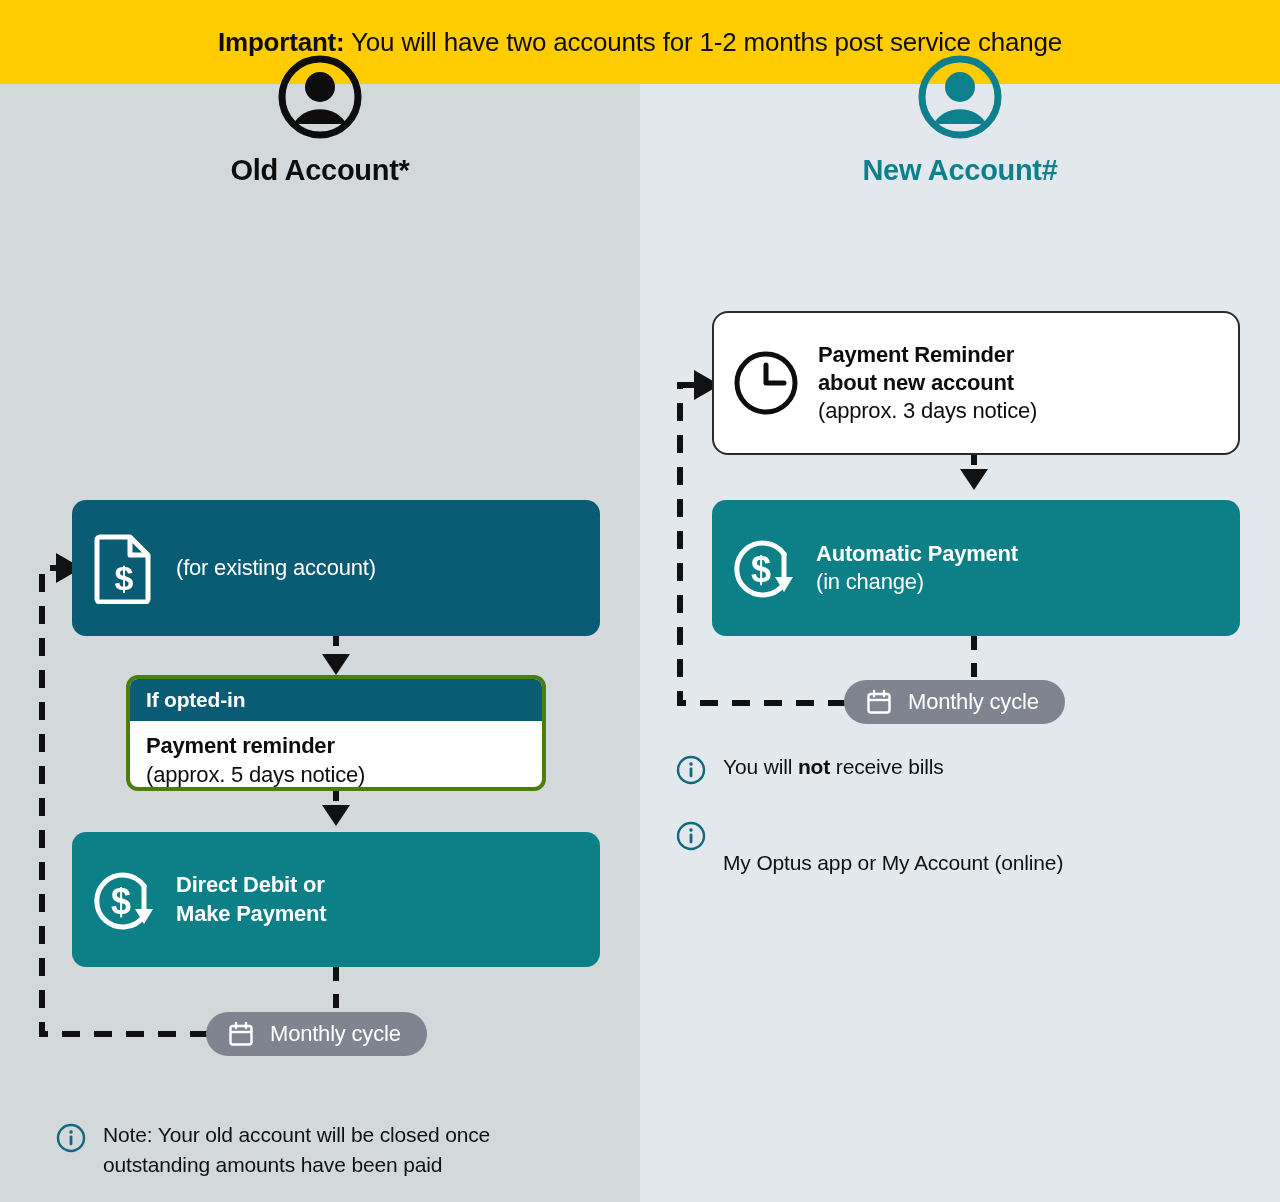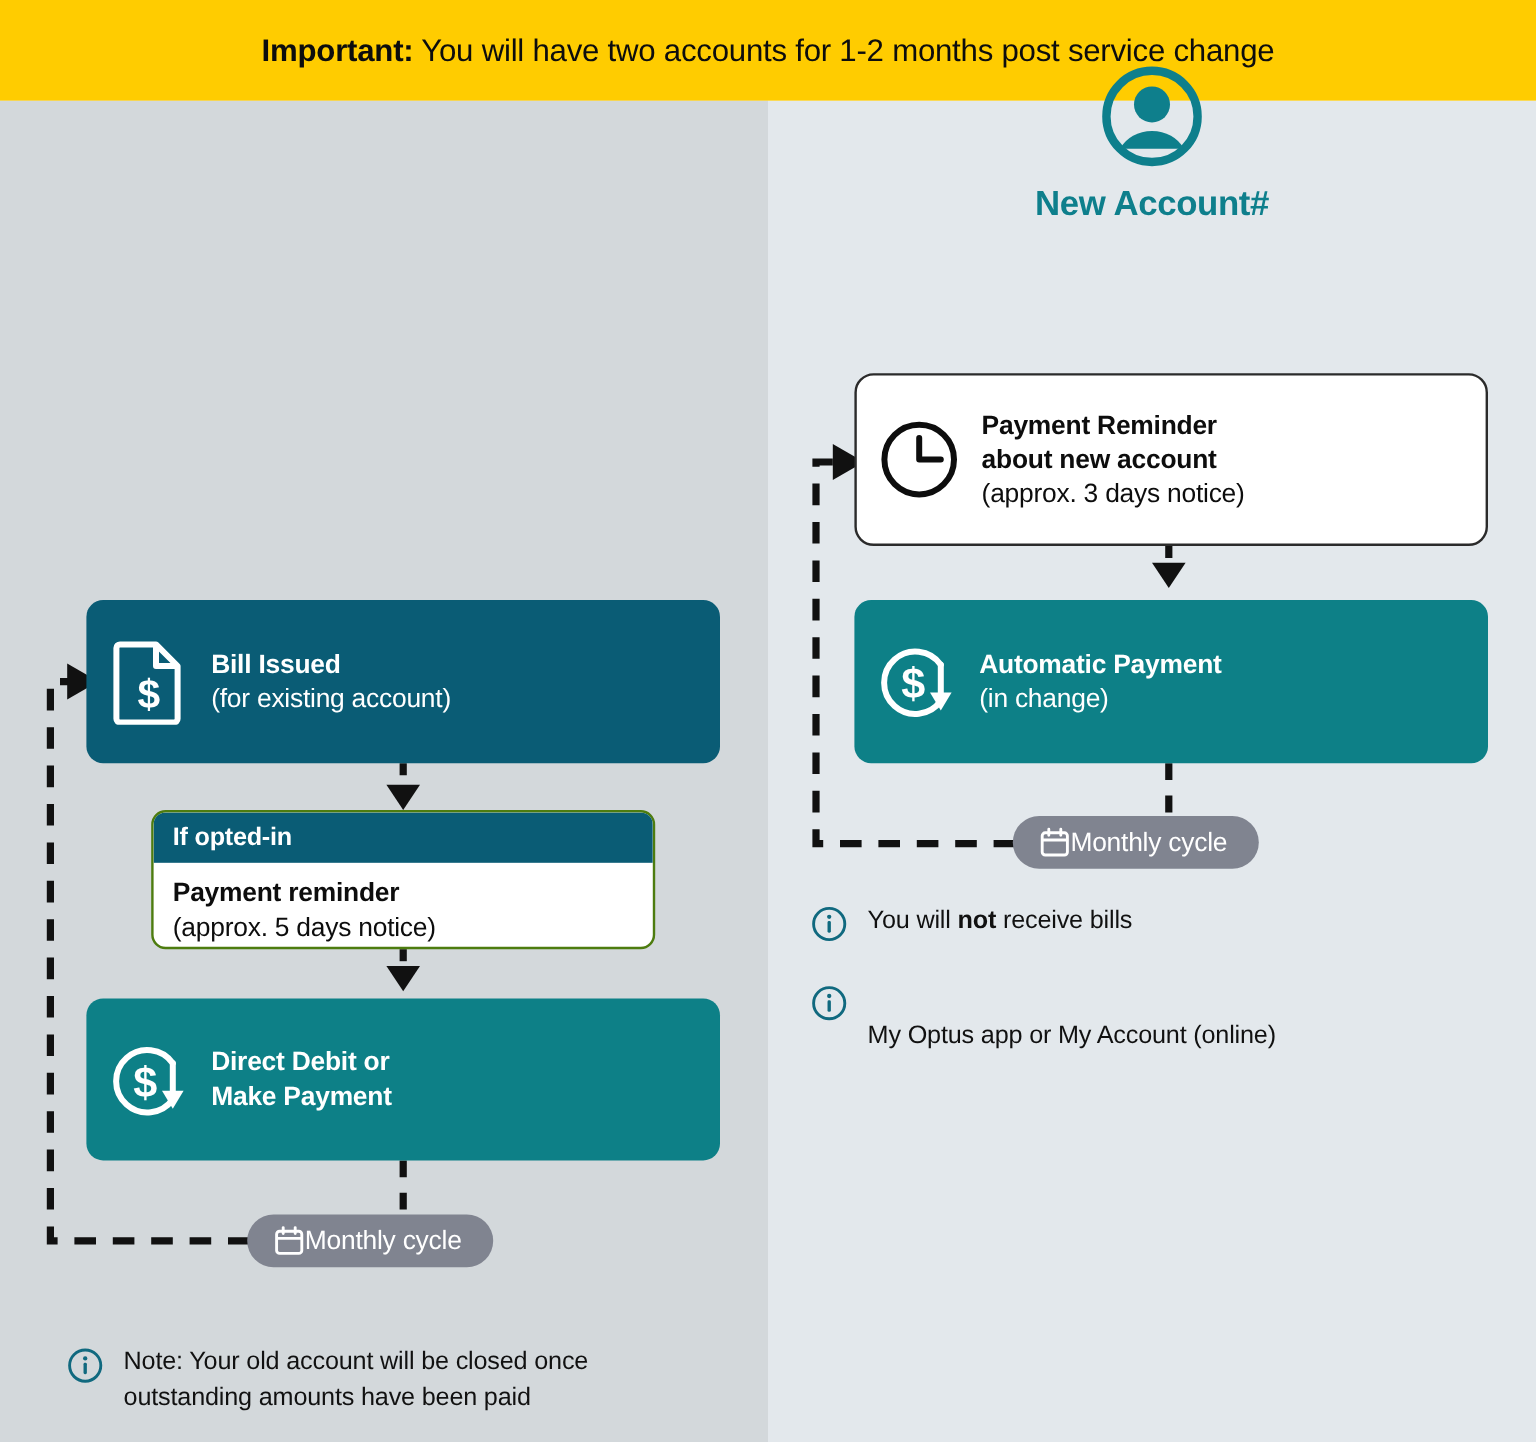--- a/index.html
+++ b/index.html
@@ -60,36 +60,36 @@
 
   
   .card-white {
     background: #ffffff; color: #0d0d0d;
     border: 2px solid #2b2b2b; border-radius: 16px;
   }
 
   
   .optbox {
     position: absolute; border-radius: 12px; overflow: hidden;
-    border: 2px solid #4d7c0f; background: #ffffff;
+    border: 4px solid #4d7c0f; background: #ffffff;
   }
   .optbox-head {
     background: #0a5c75; color: #ffffff;
     font-size: 21px; font-weight: 700; letter-spacing: -0.2px;
     padding: 9px 0 9px 16px;
   }
   .optbox-body { padding: 11px 0 13px 16px; color: #0d0d0d; }
   .optbox-body .b1 { font-size: 22px; font-weight: 700; line-height: 1.3; letter-spacing: -0.2px; }
   .optbox-body .b2 { font-size: 22px; font-weight: 400; line-height: 1.3; letter-spacing: -0.2px; }
 
   
   .pill {
     position: absolute; height: 44px; border-radius: 22px;
     background: #808490; color: #ffffff;
-    display: flex; align-items: center; gap: 0;
+    display: flex; align-items: center; gap: 16px;
     padding: 0 26px 0 22px;
     font-size: 22px; letter-spacing: -0.2px;
   }
 
   
   .note { position: absolute; display: flex; gap: 17px; align-items: flex-start; }
   .note .note-ico { flex: 0 0 auto; margin-top: 3px; }
   .note .note-txt {
     font-size: 21px; line-height: 1.42; color: #111111; letter-spacing: -0.15px;
   }
@@ -106,20 +106,30 @@
 
 <div id="root">
 
   <div class="banner">
     <div class="banner-text"><span class="strong">Important:</span><span> You will have two accounts for 1-2 months post service change</span></div>
   </div>
 
   <div class="panel-left"></div>
   <div class="panel-right"></div>
 
+  <div class="col-head" style="left:0;">
+    <div class="avatar-wrap">
+      <svg width="86" height="86" viewBox="0 0 86 86">
+        <circle cx="43" cy="43" r="38" fill="none" stroke="#0d0d0d" stroke-width="7"></circle>
+        <circle cx="43" cy="33" r="15" fill="#0d0d0d"></circle>
+        <path d="M16.5 70 A29 25 0 0 1 69.5 70 Z" fill="#0d0d0d"></path>
+      </svg>
+    </div>
+    <div class="col-title dark">Old Account*</div>
+  </div>
 
   <div class="col-head" style="left:640px;">
     <div class="avatar-wrap">
       <svg width="86" height="86" viewBox="0 0 86 86">
         <circle cx="43" cy="43" r="38" fill="none" stroke="#0e7f8c" stroke-width="7"></circle>
         <circle cx="43" cy="33" r="15" fill="#0e7f8c"></circle>
         <path d="M16.5 70 A29 25 0 0 1 69.5 70 Z" fill="#0e7f8c"></path>
       </svg>
     </div>
     <div class="col-title teal">New Account#</div>
@@ -149,21 +159,20 @@
 
   <div class="card card-dark" style="left:72px; top:500px; width:528px; height:136px;">
     <div class="icon-slot">
       <svg width="60" height="72" viewBox="0 0 60 72">
         <path d="M6 5 h30 l18 18 v44 a3 3 0 0 1 -3 3 h-45 a3 3 0 0 1 -3 -3 v-59 a3 3 0 0 1 3 -3 z" fill="none" stroke="#ffffff" stroke-width="5" stroke-linejoin="round"></path>
         <path d="M36 5 v18 h18" fill="none" stroke="#ffffff" stroke-width="5" stroke-linejoin="round"></path>
         <text x="30" y="58" font-family="'Liberation Sans', sans-serif" font-size="34" font-weight="700" fill="#ffffff" text-anchor="middle">$</text>
       </svg>
     </div>
     <div class="txt-slot">
-      <div class="line1">Bill Issued</div>
       <div class="line2">(for existing account)</div>
     </div>
   </div>
 
   <div class="optbox" style="left:126px; top:675px; width:420px; height:116px;">
     <div class="optbox-head">If opted-in</div>
     <div class="optbox-body">
       <div class="b1">Payment reminder</div>
       <div class="b2">(approx. 5 days notice)</div>
     </div>

